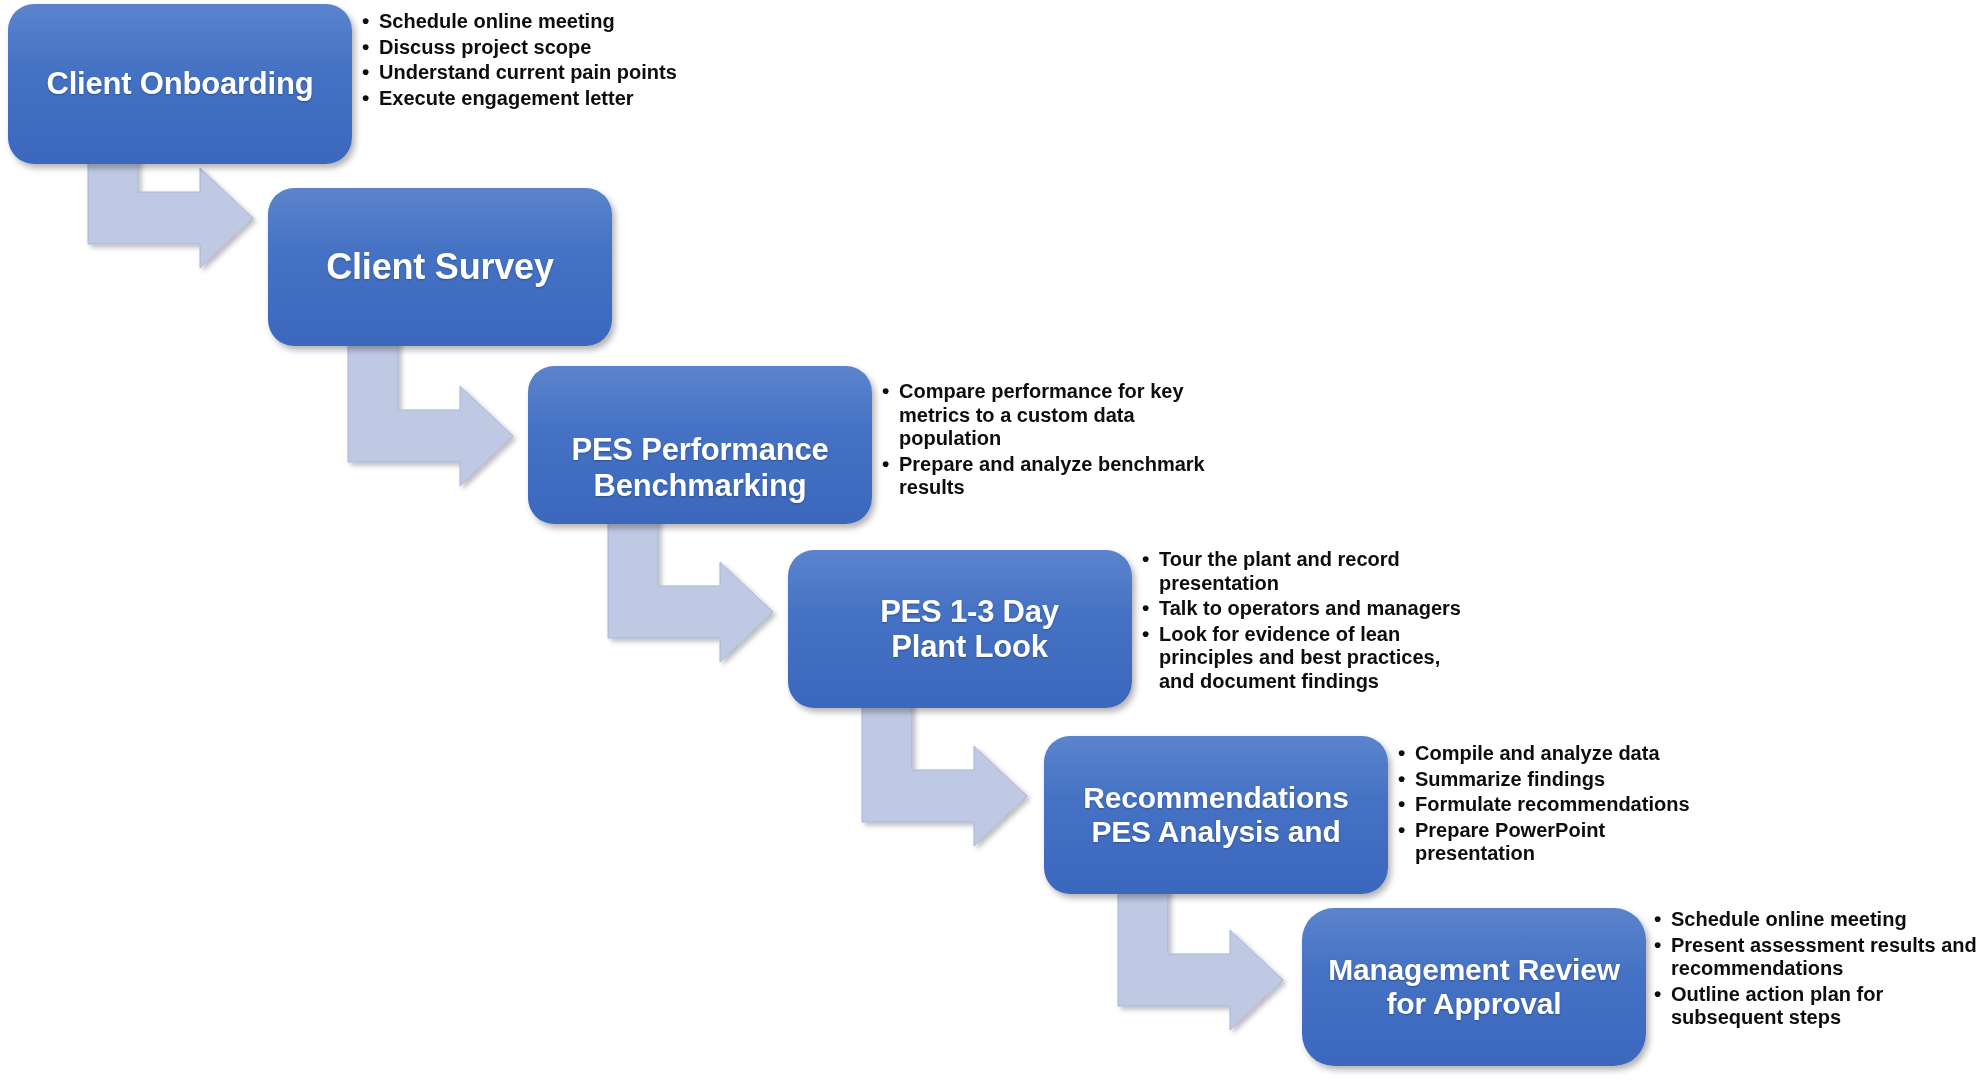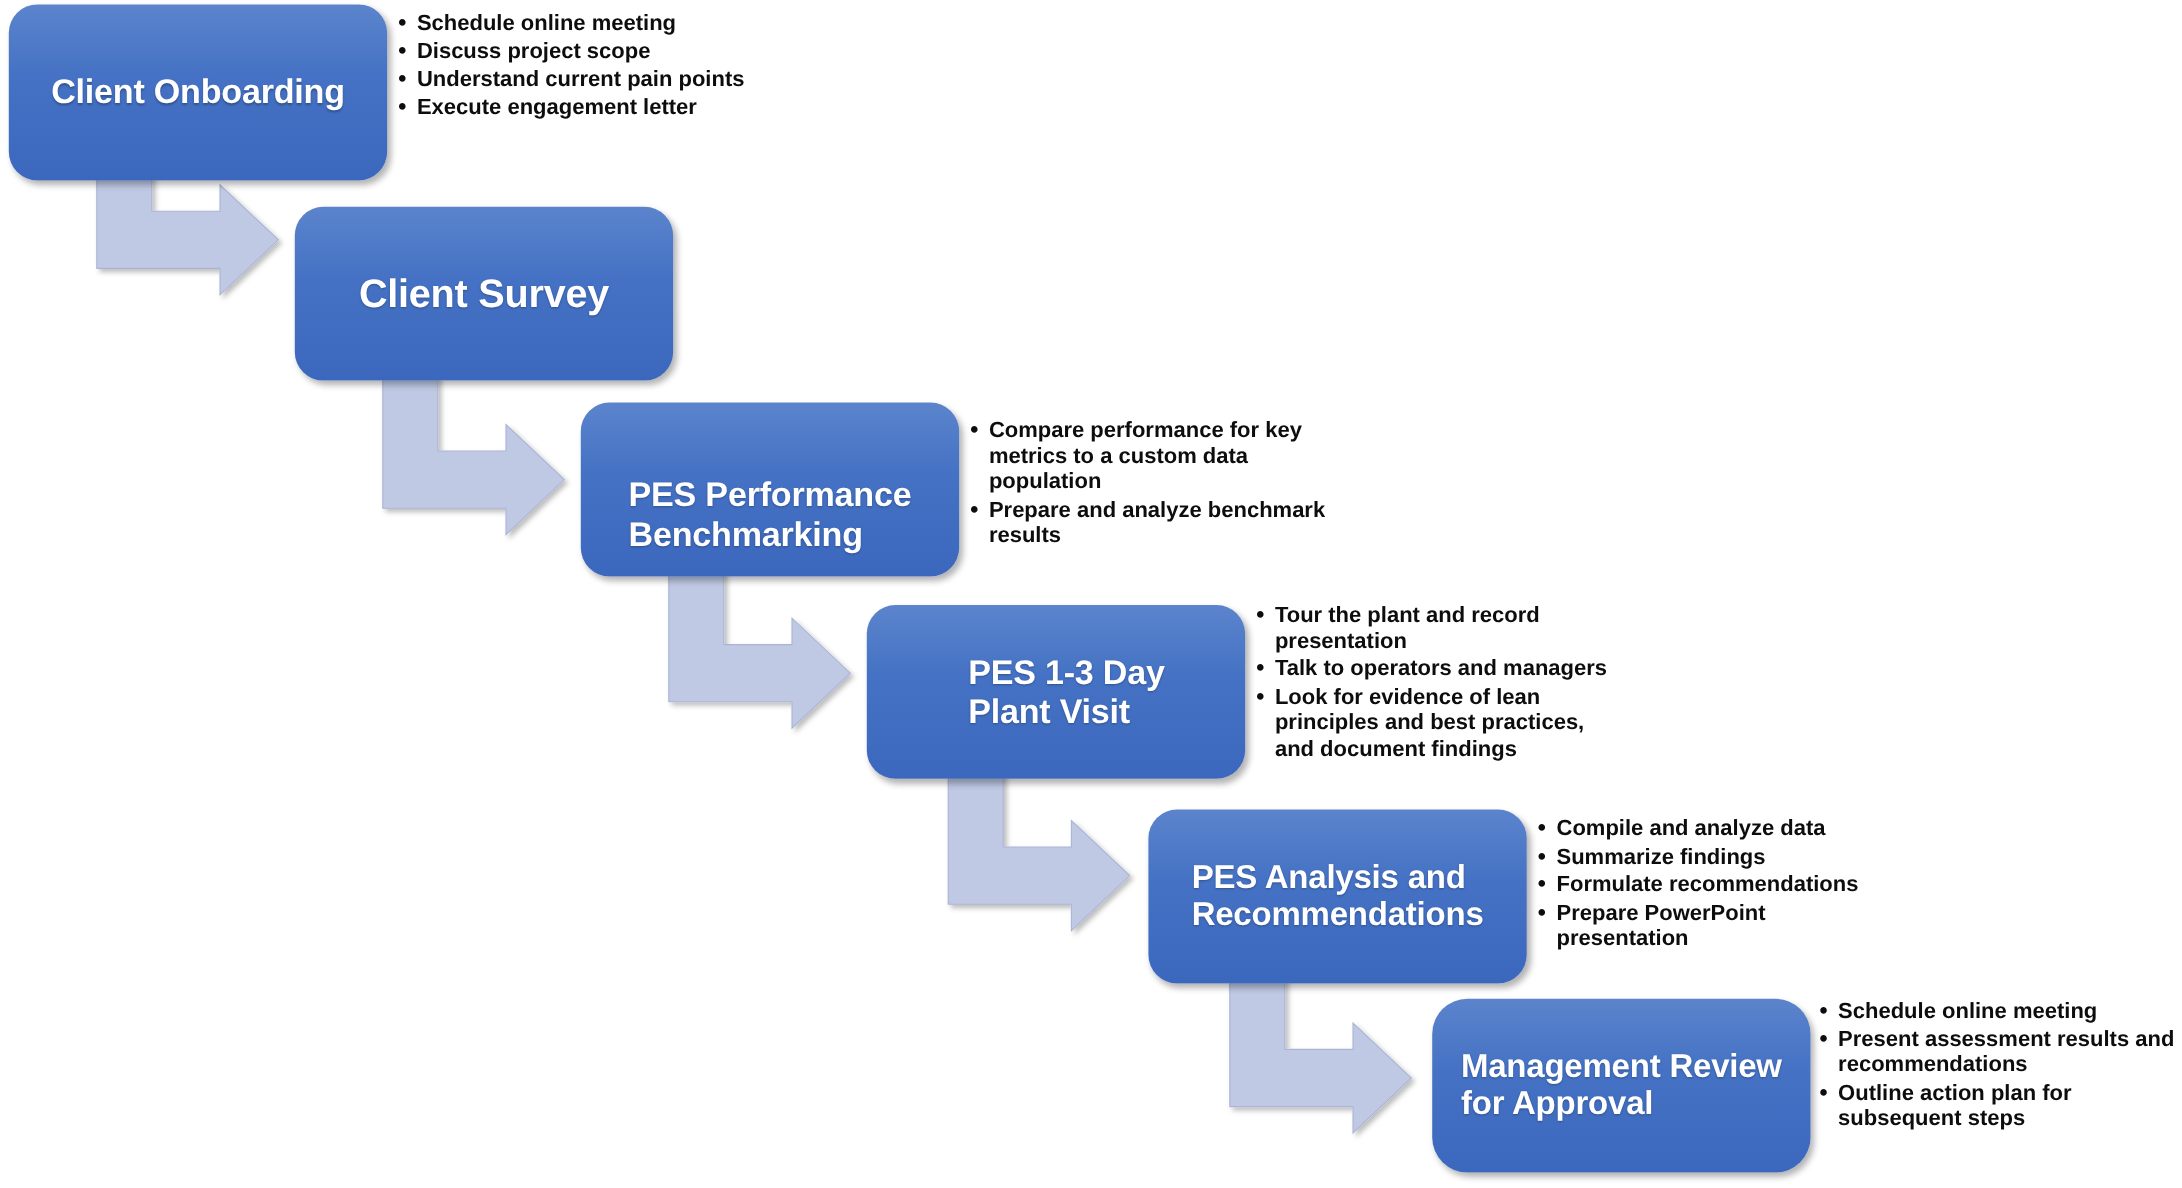--- a/index.html
+++ b/index.html
@@ -24,20 +24,21 @@
     background: linear-gradient(180deg, #5b84cc 0%, #4572c4 40%, #3b68bd 100%);
     box-shadow: 3px 4px 6px rgba(0,0,0,0.30);
     display: flex;
     align-items: center;
     justify-content: center;
     z-index: 5;
   }
   .step-title {
     color: #ffffff;
     font-weight: bold;
+    text-align: center;
     line-height: 1.14;
     letter-spacing: -0.2px;
     text-shadow: 0 1px 2px rgba(0,0,0,0.28);
     padding: 0 10px;
   }
 
   
   .bullets {
     position: absolute;
     z-index: 6;
@@ -149,33 +150,33 @@
     </div>
   </div>
   <ul class="bullets" style="left:882px; top:380px; width:330px; font-size:20px;">
     <li>Compare performance for key metrics to a custom data population</li>
     <li>Prepare and analyze benchmark results</li>
   </ul>
 
   <div class="step-box" style="left:788px; top:550px; width:344px; height:158px;padding-left:19px;">
     <div class="step-title" style="font-size:31px;">
       <div>PES 1-3 Day</div>
-      <div>Plant Visit</div>
+      <div>Plant Look</div>
     </div>
   </div>
   <ul class="bullets" style="left:1142px; top:548px; width:330px; font-size:20px;">
     <li>Tour the plant and record presentation</li>
     <li>Talk to operators and managers</li>
     <li>Look for evidence of lean principles and best practices, and document findings</li>
   </ul>
 
   <div class="step-box" style="left:1044px; top:736px; width:344px; height:158px;">
     <div class="step-title" style="font-size:30px;">
+      <div>Recommendations</div>
       <div>PES Analysis and</div>
-      <div>Recommendations</div>
     </div>
   </div>
   <ul class="bullets" style="left:1398px; top:742px; width:320px; font-size:20px;">
     <li>Compile and analyze data</li>
     <li>Summarize findings</li>
     <li>Formulate recommendations</li>
     <li>Prepare PowerPoint presentation</li>
   </ul>
 
   <div class="step-box" style="left:1302px; top:908px; width:344px; height:158px;border-radius:32px;">

